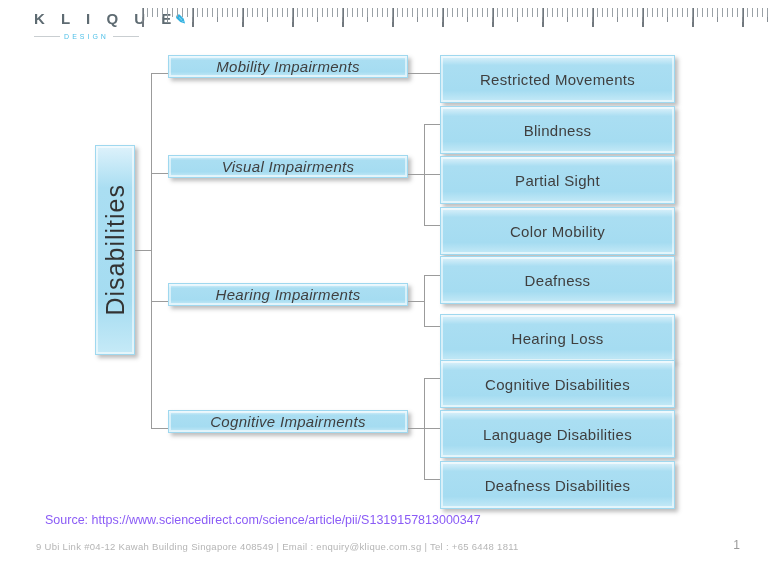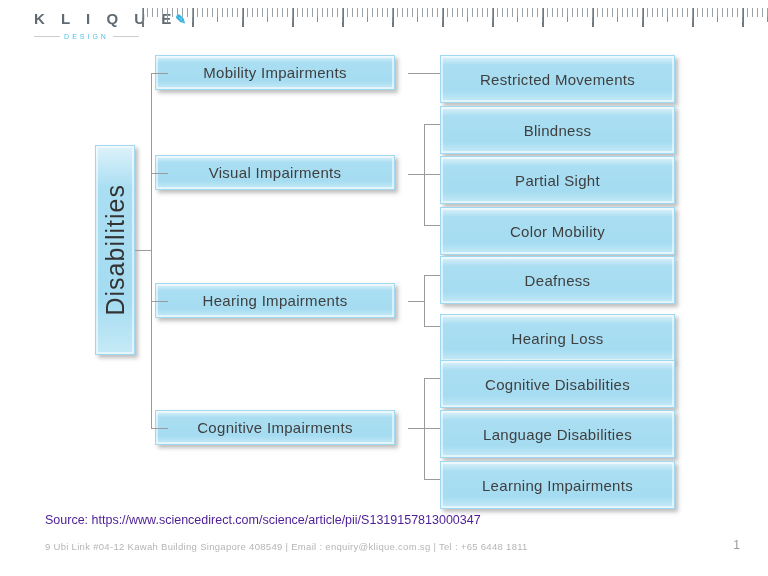--- a/index.html
+++ b/index.html
@@ -39,29 +39,29 @@
     border:1px solid #9fd8ef;
     box-shadow:3px 3px 4px rgba(110,110,110,0.45), inset 0 0 0 2px rgba(255,255,255,0.55);
     display:flex; align-items:center; justify-content:center;
     color:#3f3f3f; font-size:15px; letter-spacing:0.3px;
   }
   .root-node { left:95px; top:145px; width:40px; height:210px; }
   .root-node .vtext {
     writing-mode:vertical-rl; transform:rotate(180deg);
     font-size:25px; letter-spacing:1px; color:#333;
   }
-  .cat  { left:155px; width:240px; height:35px; }
+  .cat  { left:168px; width:240px; height:23px;font-style:italic; }
   .leaf { left:440px; width:235px; height:48px; }
 
   
   .line { position:absolute; background:#9b9b9b; }
 
   
-  .source { position:absolute; left:45px; top:513px; font-size:12.5px; color:#4c1d95; }
-  .footer { position:absolute; left:45px; top:541px; font-size:9.5px; color:#b5b5b5; letter-spacing:0.3px;text-align:center; }
+  .source { position:absolute; left:45px; top:513px; font-size:12.5px; color:#8b5cf6; }
+  .footer { position:absolute; left:36px; top:541px; font-size:9.5px; color:#b5b5b5; letter-spacing:0.3px;text-align:center; }
   .page-number { position:absolute; right:28px; top:538px; font-size:12px; color:#9a9a9a; }
 </style>
 </head>
 <body>
 
 <div class="slide">
 
   <div class="logo">
     <div class="brand"><span>K L I Q U E</span><span class="pen">✎</span></div>
     <div class="tagline-row">
@@ -87,21 +87,21 @@
   <div class="node cat" style="top:410px">Cognitive Impairments</div>
 
   <div class="node leaf" style="top:55px">Restricted Movements</div>
   <div class="node leaf" style="top:106px">Blindness</div>
   <div class="node leaf" style="top:156px">Partial Sight</div>
   <div class="node leaf" style="top:207px">Color Mobility</div>
   <div class="node leaf" style="top:256px">Deafness</div>
   <div class="node leaf" style="top:314px">Hearing Loss</div>
   <div class="node leaf" style="top:360px">Cognitive Disabilities</div>
   <div class="node leaf" style="top:410px">Language Disabilities</div>
-  <div class="node leaf" style="top:461px">Learning Impairments</div>
+  <div class="node leaf" style="top:461px">Deafness Disabilities</div>
 
   <div class="line" style="left:135px; top:250px; width:16px; height:1px"></div>
   <div class="line" style="left:151px; top:73px;  width:1px;  height:356px"></div>
   <div class="line" style="left:151px; top:73px;  width:17px; height:1px"></div>
   <div class="line" style="left:151px; top:173px; width:17px; height:1px"></div>
   <div class="line" style="left:151px; top:301px; width:17px; height:1px"></div>
   <div class="line" style="left:151px; top:428px; width:17px; height:1px"></div>
 
   <div class="line" style="left:408px; top:73px; width:32px; height:1px"></div>
 

